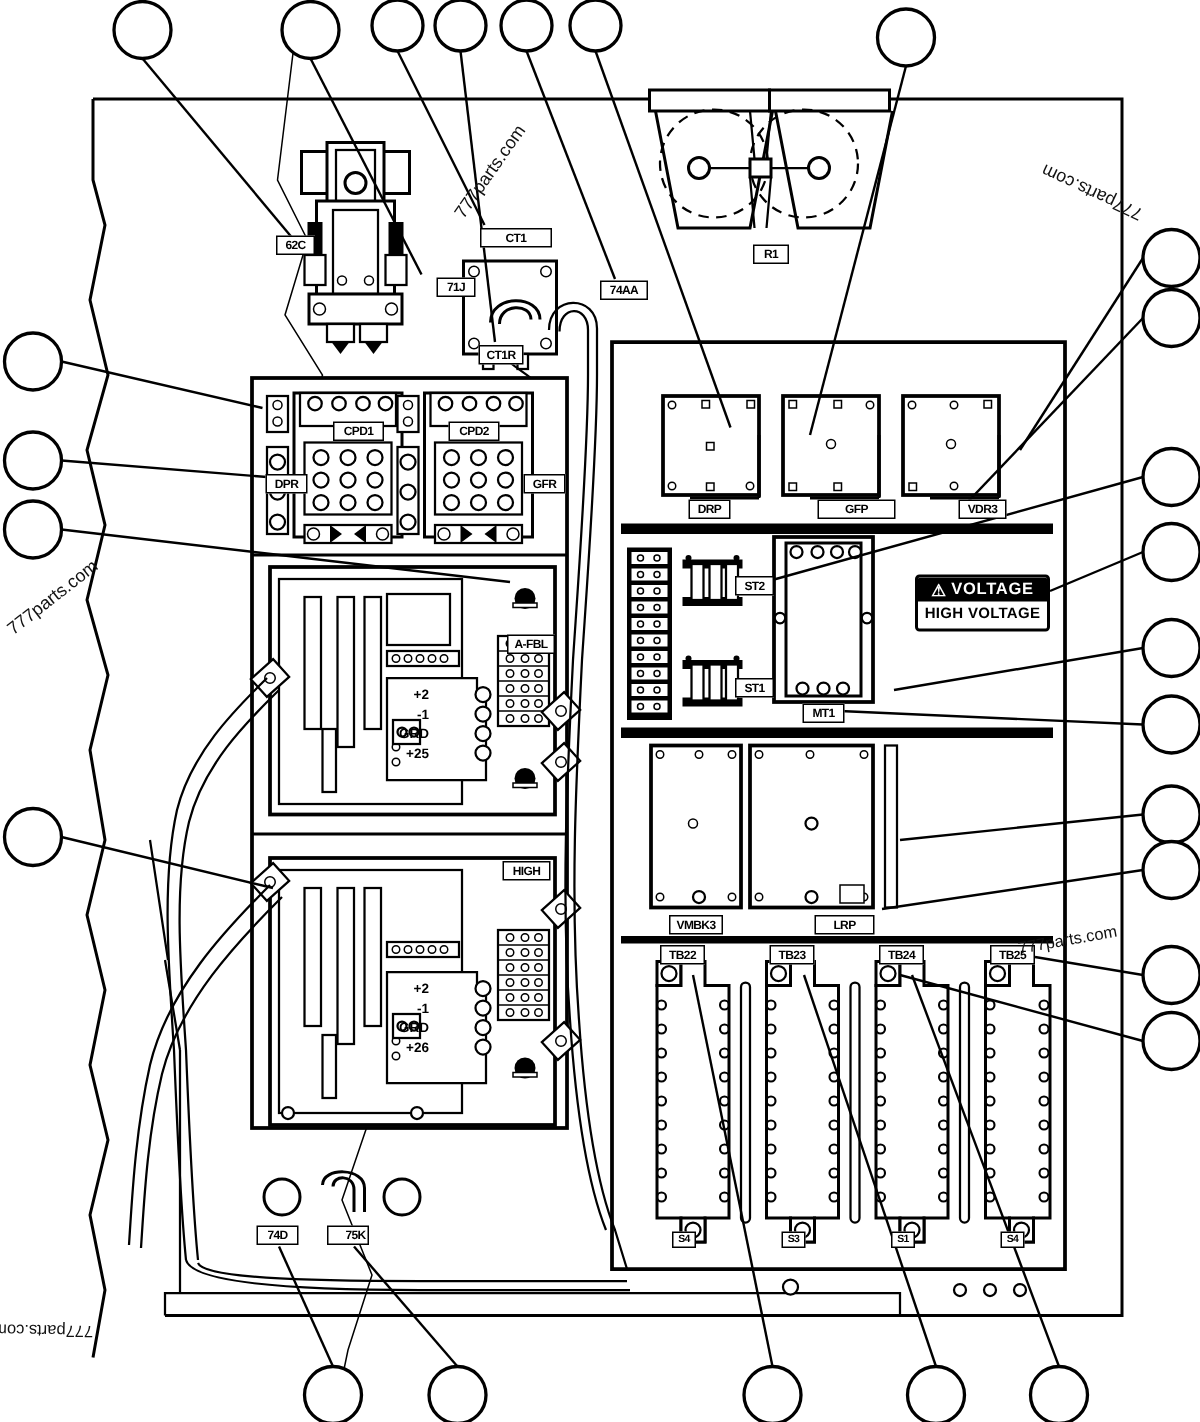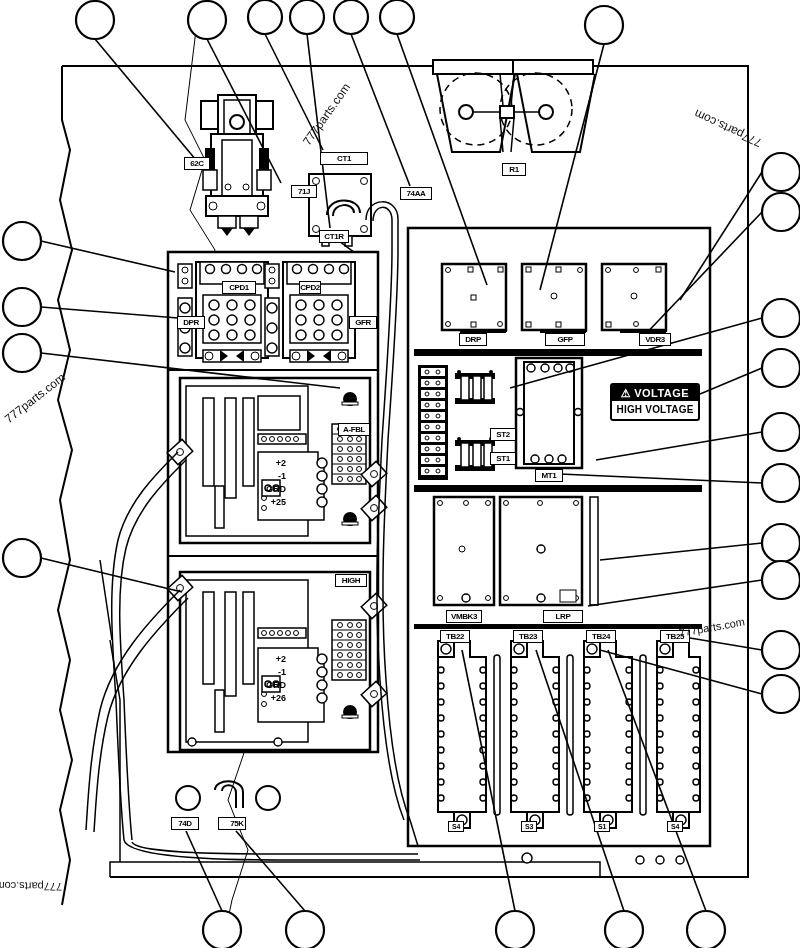--- a/index.html
+++ b/index.html
@@ -642,29 +642,29 @@
 </svg>
 
 <div id="labels-layer">
       <div class="lbl sm" style="left: 184px; top: 157px; width: 26px;">62C</div>
       <div class="lbl sm" style="left: 291px; top: 185px; width: 26px;">71J</div>
       <div class="lbl sm" style="left: 320px; top: 152px; width: 48px;">CT1</div>
       <div class="lbl sm" style="left: 319px; top: 230px; width: 30px;">CT1R</div>
       <div class="lbl sm" style="left: 400px; top: 187px; width: 32px;">74AA</div>
       <div class="lbl sm" style="left: 502px; top: 163px; width: 24px;">R1</div>
       <div class="lbl sm" style="left: 222px; top: 281px; width: 34px;">CPD1</div>
-      <div class="lbl sm" style="left: 299px; top: 281px; width: 22px;">CPD2</div>
+      <div class="lbl sm" style="left: 299px; top: 281px; width: 34px;">CPD2</div>
       <div class="lbl sm" style="left: 177px; top: 316px; width: 28px;">DPR</div>
       <div class="lbl sm" style="left: 349px; top: 316px; width: 28px;">GFR</div>
       <div class="lbl sm" style="left: 338px; top: 379px; width: 32px; margin-top: 44px;">A-FBL</div>
       <div class="lbl sm" style="left: 335px; top: 574px; width: 32px;">HIGH</div>
       <div class="lbl sm" style="left: 459px; top: 333px; width: 28px;">DRP</div>
-      <div class="lbl sm" style="left: 545px; top: 333px; width: 40px;">GFP</div>
+      <div class="lbl sm" style="left: 545px; top: 333px; width: 52px;">GFP</div>
       <div class="lbl sm" style="left: 627px; top: 333px; width: 32px; margin-left: 12px;">VDR3</div>
-      <div class="lbl sm" style="left: 490px; top: 384px; width: 26px; margin-top: 44px;">ST2</div>
+      <div class="lbl sm" style="left: 490px; top: 384px; width: 26px;">ST2</div>
       <div class="lbl sm" style="left: 490px; top: 452px; width: 26px;">ST1</div>
       <div class="lbl sm" style="left: 535px; top: 469px; width: 28px;">MT1</div>
       <div class="lbl sm" style="left: 446px; top: 610px; width: 36px;">VMBK3</div>
       <div class="lbl sm" style="left: 543px; top: 610px; width: 40px;">LRP</div>
       <div class="lbl sm" style="left: 440px; top: 630px; width: 30px;">TB22</div>
       <div class="lbl sm" style="left: 513px; top: 630px; width: 30px;">TB23</div>
       <div class="lbl sm" style="left: 586px; top: 630px; width: 30px;">TB24</div>
       <div class="lbl sm" style="left: 660px; top: 630px; width: 30px;">TB25</div>
       <div class="lbl sm" style="left: 171px; top: 817px; width: 28px;">74D</div>
       <div class="lbl sm" style="left: 218px; top: 817px; width: 28px; padding-left: 13px;">75K</div>

